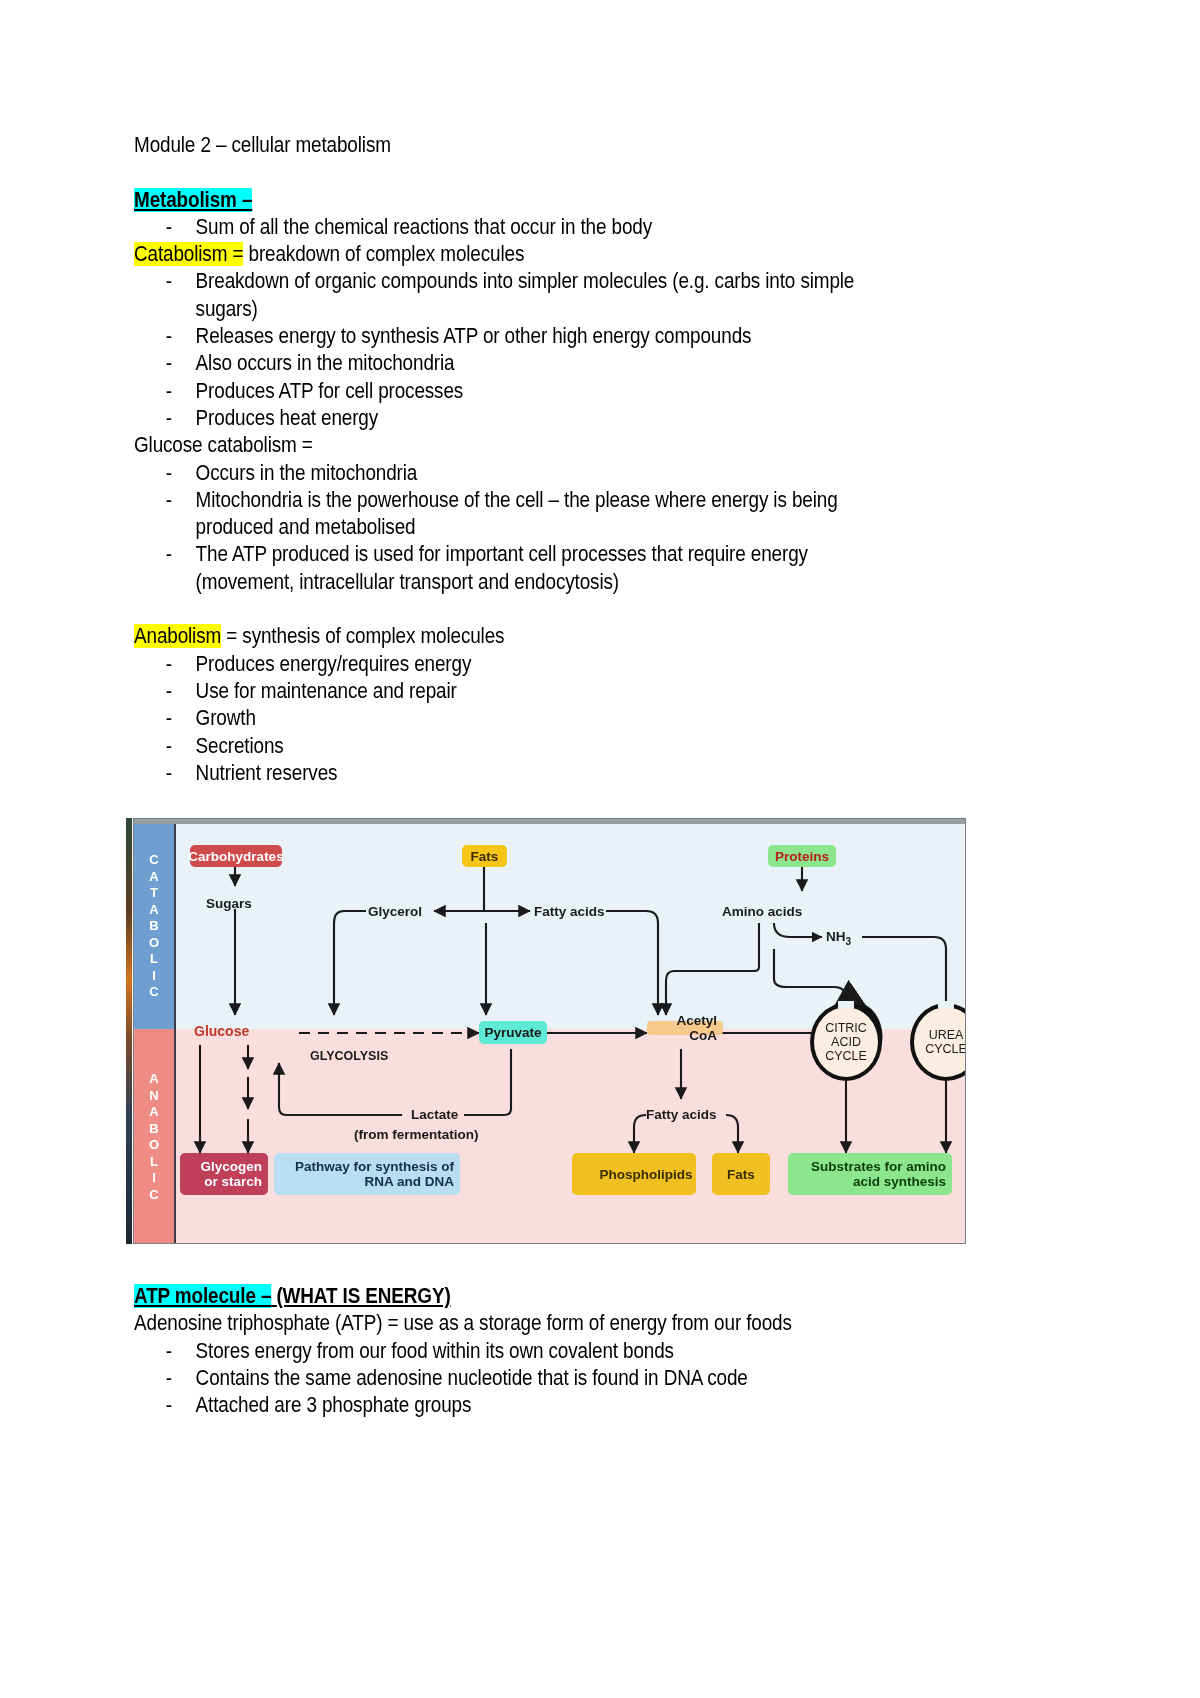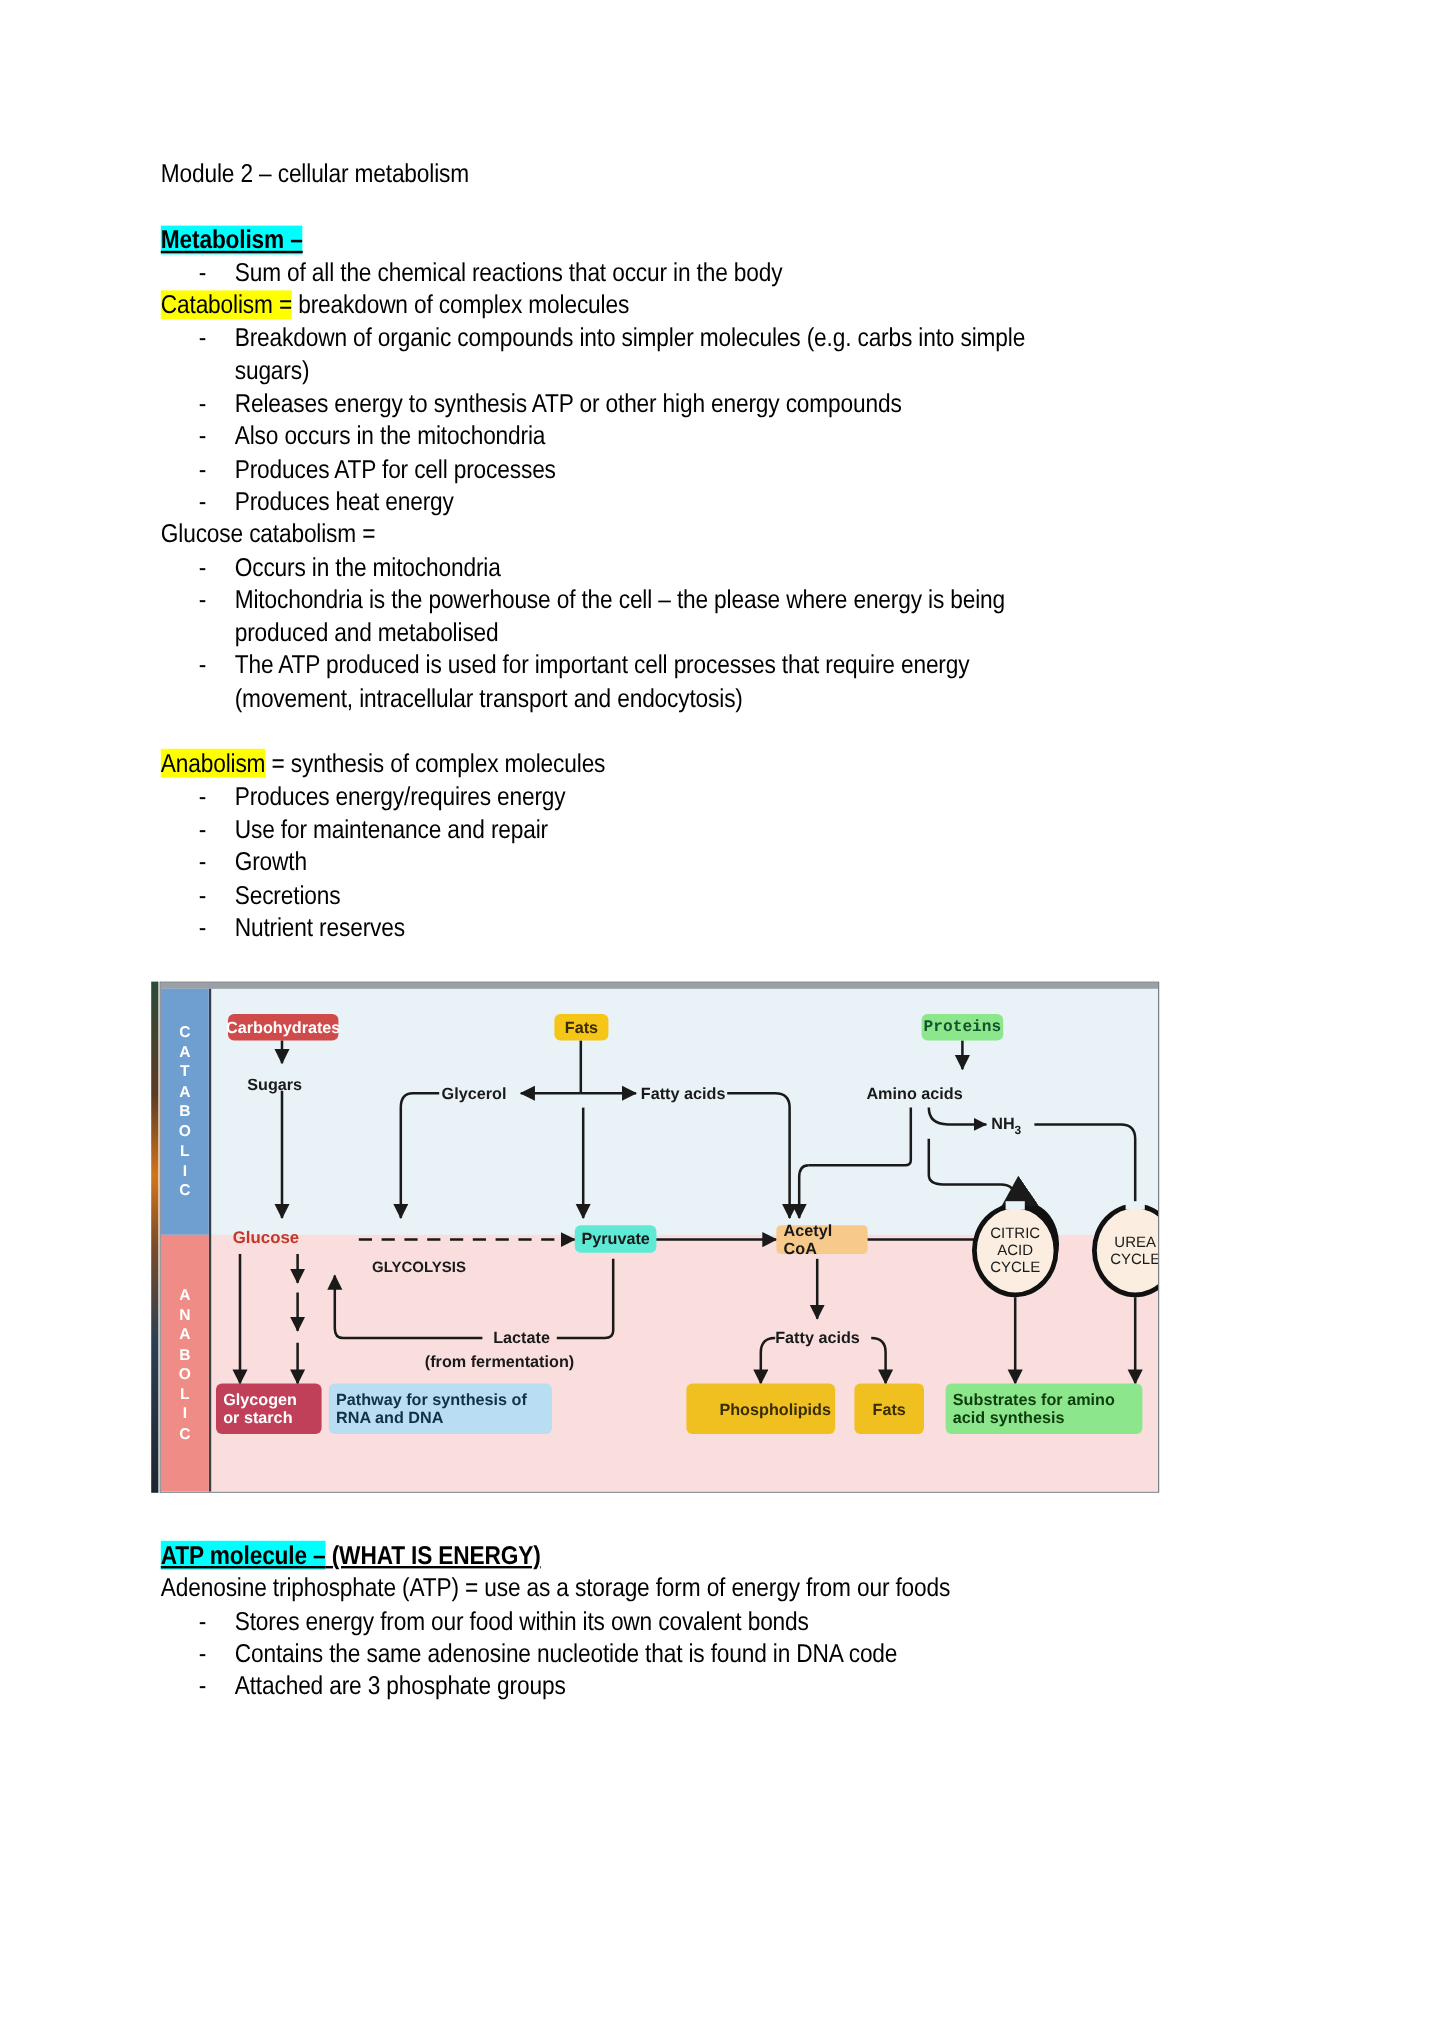--- a/index.html
+++ b/index.html
@@ -137,21 +137,21 @@
   }
   .vstack span { display:block; }
   .nodebox {
     position: absolute;
     border-radius: 5px;
     font-weight: bold;
     font-size: 13.5px;
     display: flex;
     align-items: center;
     justify-content: center;
-    text-align: left;
+    text-align: right;
     line-height: 15px;
     box-sizing: border-box;
     padding: 2px 6px;
   }
   .plain-label {
     position: absolute;
     font-weight: bold;
     font-size: 13.5px;
     color: #1a1a1a;
     white-space: nowrap;
@@ -338,21 +338,21 @@
       </svg>
 
       <div class="nodebox" style="left:56px; top:26px; width:92px; height:22px; background:#cf4b4b; color:#fff;">
         <span>Carbohydrates</span>
       </div>
 
       <div class="nodebox" style="left:328px; top:26px; width:45px; height:22px; background:#f5c518; color:#3a2d00;">
         <span>Fats</span>
       </div>
 
-      <div class="nodebox" style="left:634px; top:26px; width:68px; height:22px; background:#8ce68c; color:#14532d;font-family:Liberation Mono, monospace;">
+      <div class="nodebox" style="left:634px; top:26px; width:68px; height:22px; background:#8ce68c; color:#b91c1c;">
         <span>Proteins</span>
       </div>
 
       <div class="plain-label" style="left:72px; top:77px;">Sugars</div>
 
       <div class="plain-label" style="left:234px; top:85px;">Glycerol</div>
 
       <div class="plain-label" style="left:400px; top:85px;">Fatty acids</div>
 
       <div class="plain-label" style="left:588px; top:85px;">Amino acids</div>
@@ -362,21 +362,21 @@
       </div>
 
       <div class="plain-label" style="left:60px; top:205px; color:#c0392b; font-size:14px;">Glucose</div>
 
       <div class="plain-label" style="left:176px; top:230px; font-size:12.5px;">GLYCOLYSIS</div>
 
       <div class="nodebox" style="left:345px; top:202px; width:68px; height:23px; background:#5eead4; color:#1a1a1a;">
         <span>Pyruvate</span>
       </div>
 
-      <div class="nodebox" style="left:513px; top:202px; width:76px; height:24px; background:#f7c98b; color:#1a1a1a; border-radius:4px;">
+      <div class="nodebox" style="left:513px; top:202px; width:76px; height:14px; background:#f7c98b; color:#1a1a1a; border-radius:4px;">
         <span>Acetyl CoA</span>
       </div>
 
       <div class="cycle" style="left:676px; top:184px;">
         <span>CITRIC ACID CYCLE</span>
       </div>
 
       <div class="cycle" style="left:776px; top:184px;">
         <span>UREA CYCLE</span>
       </div>

